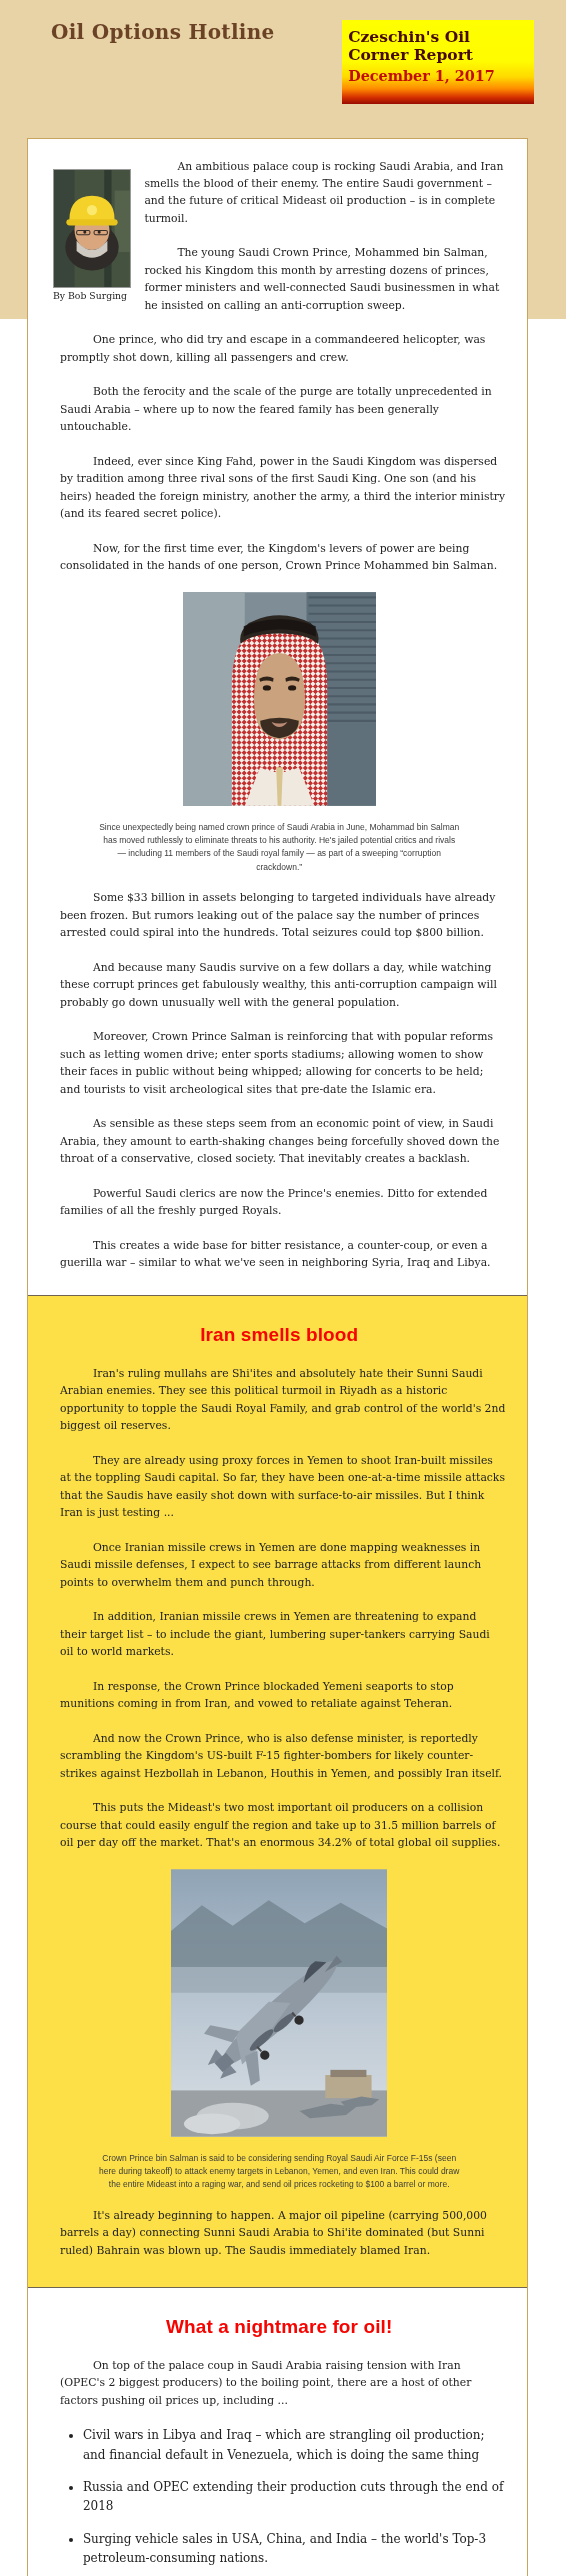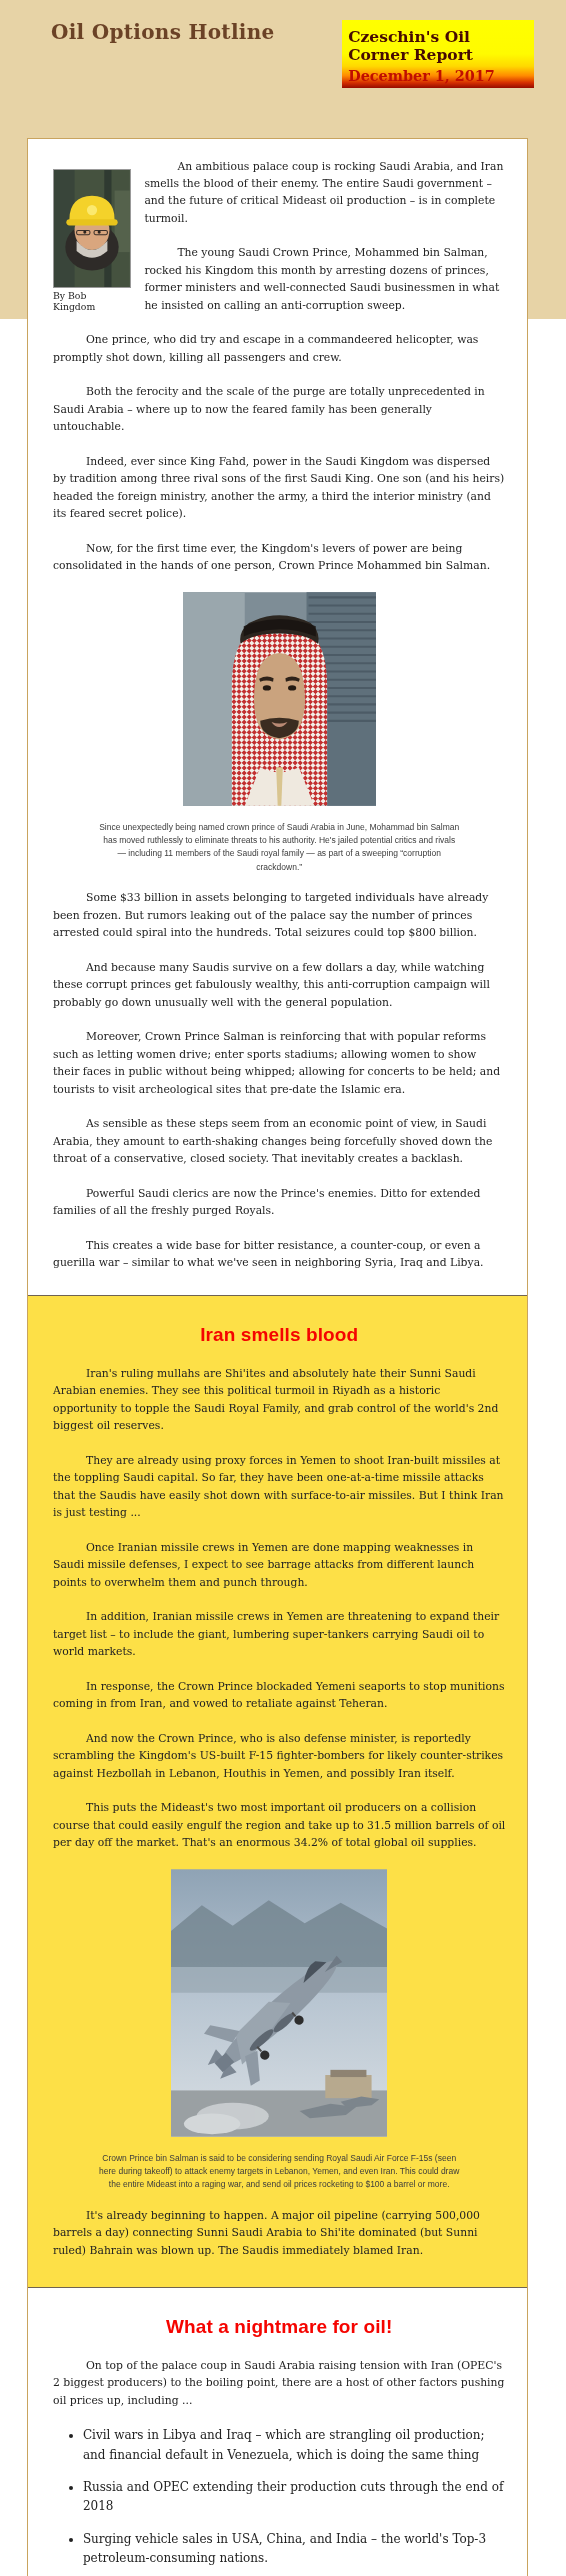--- a/index.html
+++ b/index.html
@@ -11,35 +11,35 @@
   .tan-top{position:absolute;top:0;left:0;width:567px;height:319px;background:#e7d3a6;z-index:0;}
   .page{position:relative;z-index:1;}
 
   
   .header{position:relative;height:138px;}
   .site-logo{
     position:absolute;left:27px;top:19.6px;
     font-size:20px;font-weight:bold;color:#6b4226;letter-spacing:0.3px;margin-left:24px;
   }
   .masthead{
-    position:absolute;left:342px;top:20px;width:192px;height:68px;box-sizing:border-box;
+    position:absolute;left:342px;top:20px;width:192px;height:84px;box-sizing:border-box;
     padding:8.2px 6.2px 0 6.2px;
     background:linear-gradient(180deg,#ffff00 0%,#fffb00 50%,#ffd900 68%,#ff8a00 82%,#d63000 92%,#960b00 100%);
   }
   .masthead .mh-title{font-size:15.5px;font-weight:bold;color:#460a02;line-height:1.15;}
   .masthead .mh-date{font-size:14.4px;font-weight:bold;color:#c00d00;margin-top:3.1px;}
 
   
   .card{
     margin-left:27px;width:501px;box-sizing:border-box;
     border:0.5px solid #c9a45f;background:#fff;
   }
   .sec{padding:5.2px 21.6px 13.4px 25px;}
   .sec-tan{background:#fde047;border-top:0.5px solid #6f6352;border-bottom:0.5px solid #6f6352;}
-  p.body{font-size:10.8px;line-height:1.62;margin:0 0 17px 0;text-indent:33px;}
+  p.body{font-size:10.8px;line-height:1.62;margin:0 0 17px 0;text-indent:33px;padding-left:7px;}
   .clear{clear:both;}
 
   h2.red{
     font-family:"Liberation Sans","DejaVu Sans",sans-serif;
     font-size:19px;font-weight:bold;color:#f50400;text-align:center;
     margin:23px 0 18.5px 0;letter-spacing:0.1px;
   }
 
   
   .author-fig{float:left;width:77px;margin:11.3px 14.4px 3.1px 0;}
@@ -88,21 +88,21 @@
           <ellipse cx="74" cy="118" rx="34" ry="38" fill="#d9a67e"></ellipse>
           <path d="M30 96 Q30 52 74 50 Q118 52 118 96 L118 104 Q74 92 30 104 Z" fill="#f4d22a"></path>
           <rect x="24" y="96" width="100" height="12" rx="6" fill="#e8c31c"></rect>
           <circle cx="74" cy="78" r="10" fill="#fbe96e"></circle>
           <path d="M44 138 Q74 174 104 138 L104 158 Q74 184 44 158 Z" fill="#cfcac2"></path>
           <rect x="44" y="118" width="26" height="8" rx="3" fill="none" stroke="#3a2f28" stroke-width="2"></rect>
           <rect x="78" y="118" width="26" height="8" rx="3" fill="none" stroke="#3a2f28" stroke-width="2"></rect>
           <circle cx="60" cy="121" r="3" fill="#2d241e"></circle>
           <circle cx="88" cy="121" r="3" fill="#2d241e"></circle>
         </svg>
-        <div class="byline">By Bob Kingdom</div>
+        <div class="byline">By Bob Surging</div>
       </div>
 
       <p class="body">An ambitious palace coup is rocking Saudi Arabia, and Iran smells the blood of their enemy. The entire Saudi government – and the future of critical Mideast oil production – is in complete turmoil.</p>
       <p class="body">The young Saudi Crown Prince, Mohammed bin Salman, rocked his Kingdom this month by arresting dozens of princes, former ministers and well-connected Saudi businessmen in what he insisted on calling an anti-corruption sweep.</p>
       <div class="clear"></div>
       <p class="body">One prince, who did try and escape in a commandeered helicopter, was promptly shot down, killing all passengers and crew.</p>
       <p class="body">Both the ferocity and the scale of the purge are totally unprecedented in Saudi Arabia – where up to now the feared family has been generally untouchable.</p>
       <p class="body">Indeed, ever since King Fahd, power in the Saudi Kingdom was dispersed by tradition among three rival sons of the first Saudi King. One son (and his heirs) headed the foreign ministry, another the army, a third the interior ministry (and its feared secret police).</p>
       <p class="body">Now, for the first time ever, the Kingdom's levers of power are being consolidated in the hands of one person, Crown Prince Mohammed bin Salman.</p>
 

